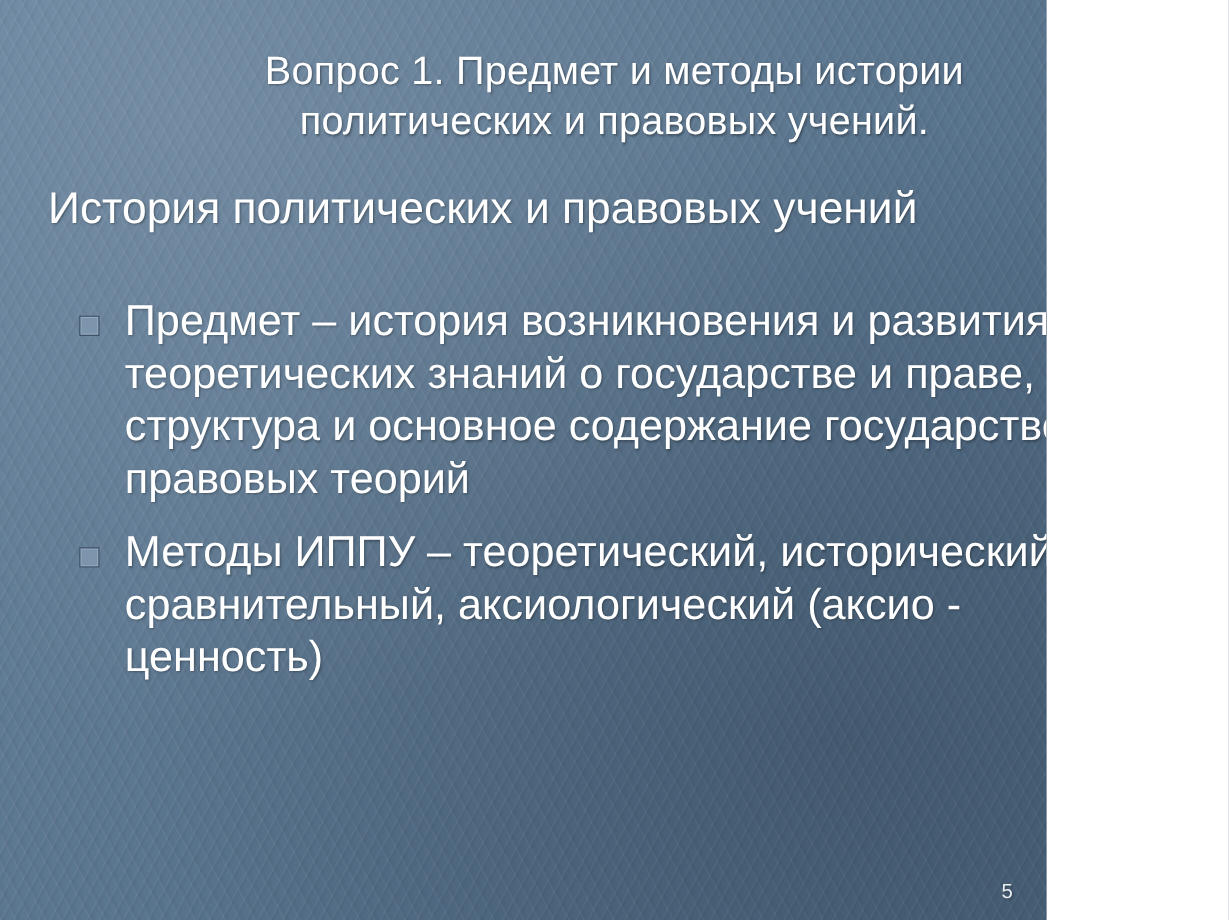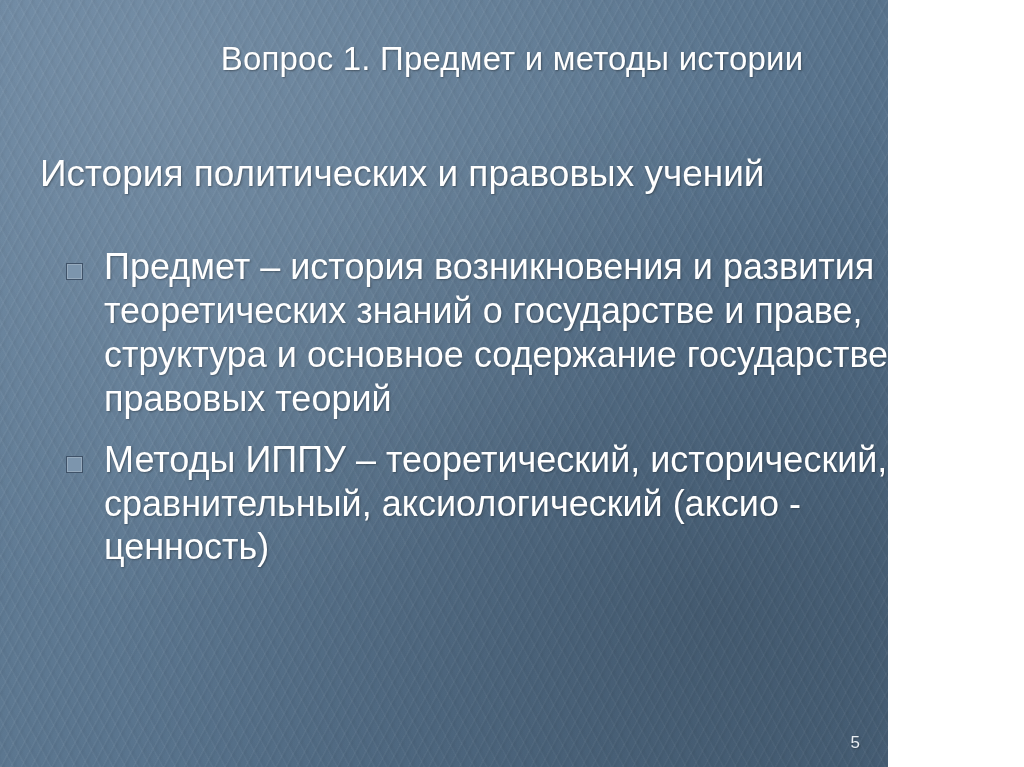--- a/index.html
+++ b/index.html
@@ -17,21 +17,20 @@
     width: 872px;
     height: 767px;
     background: #5a7490;
     background-image:
       radial-gradient(ellipse at 18% 12%, rgba(255,255,255,0.10) 0%, rgba(255,255,255,0) 55%),
       radial-gradient(ellipse at 80% 80%, rgba(0,0,0,0.16) 0%, rgba(0,0,0,0) 60%),
       repeating-linear-gradient(118deg, rgba(255,255,255,0.035) 0px, rgba(255,255,255,0.035) 1px, rgba(0,0,0,0.03) 2px, rgba(0,0,0,0.03) 3px, rgba(255,255,255,0.0) 5px, rgba(255,255,255,0.0) 9px),
       repeating-linear-gradient(62deg, rgba(255,255,255,0.03) 0px, rgba(255,255,255,0.03) 1px, rgba(0,0,0,0.025) 2px, rgba(0,0,0,0.025) 4px, rgba(255,255,255,0.0) 6px, rgba(255,255,255,0.0) 11px),
       linear-gradient(135deg, #67839e 0%, #5e7992 40%, #536e88 70%, #4c667f 100%);
     overflow: hidden;
-    padding-left: 16px;
   }
   .title-block {
     position: absolute;
     top: 38px;
     left: 60px;
     width: 904px;
     text-align: center;
     color: #ffffff;
     font-size: 33px;
     line-height: 1.28;
@@ -88,20 +87,21 @@
     text-shadow: 1px 1px 2px rgba(0,0,0,0.3);
   }
 </style>
 </head>
 <body>
 
 <div class="slide">
 
   <div class="title-block">
     <span class="title-line">Вопрос 1. Предмет и методы истории</span>
+    <span class="title-line">политических и правовых учений.</span>
   </div>
 
   <div class="subtitle">История политических и правовых учений</div>
 
   <ul class="body-list">
     <li class="bullet-item">
       <span class="bullet-marker"></span>
       <span class="bullet-text">Предмет – история возникновения и развития теоретических знаний о государстве и праве, структура и основное содержание государственно-правовых теорий</span>
     </li>
     <li class="bullet-item">

